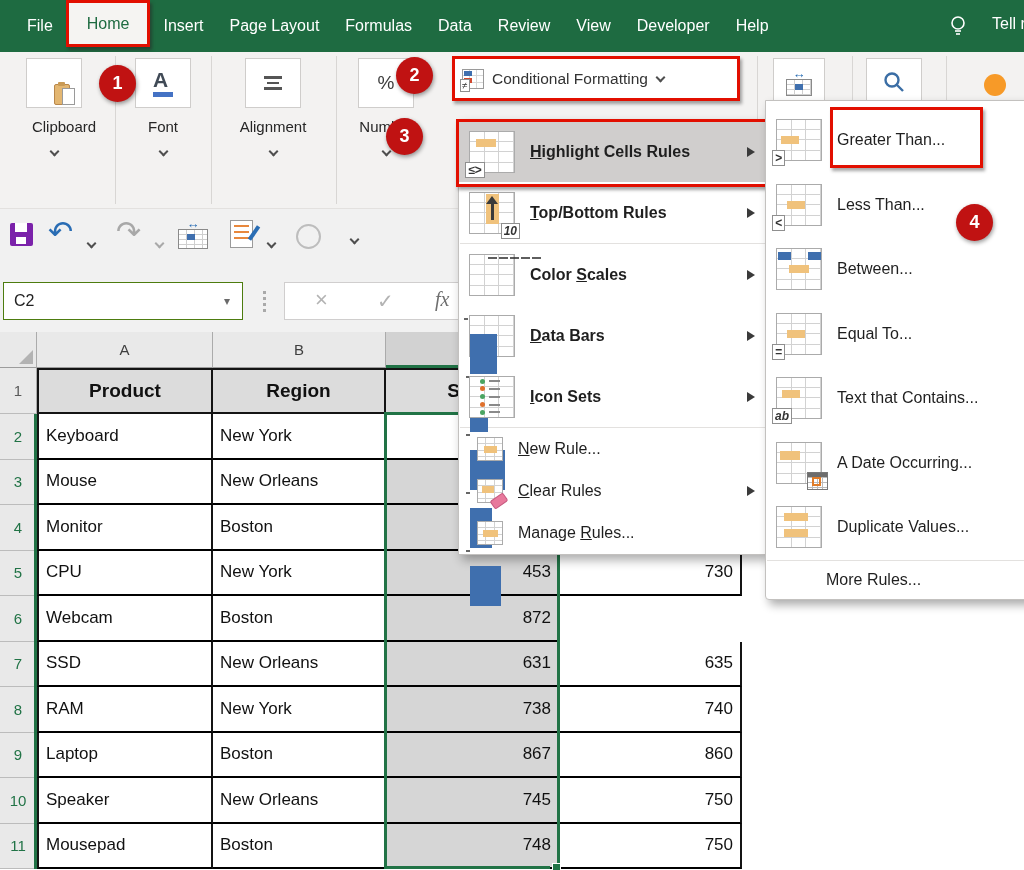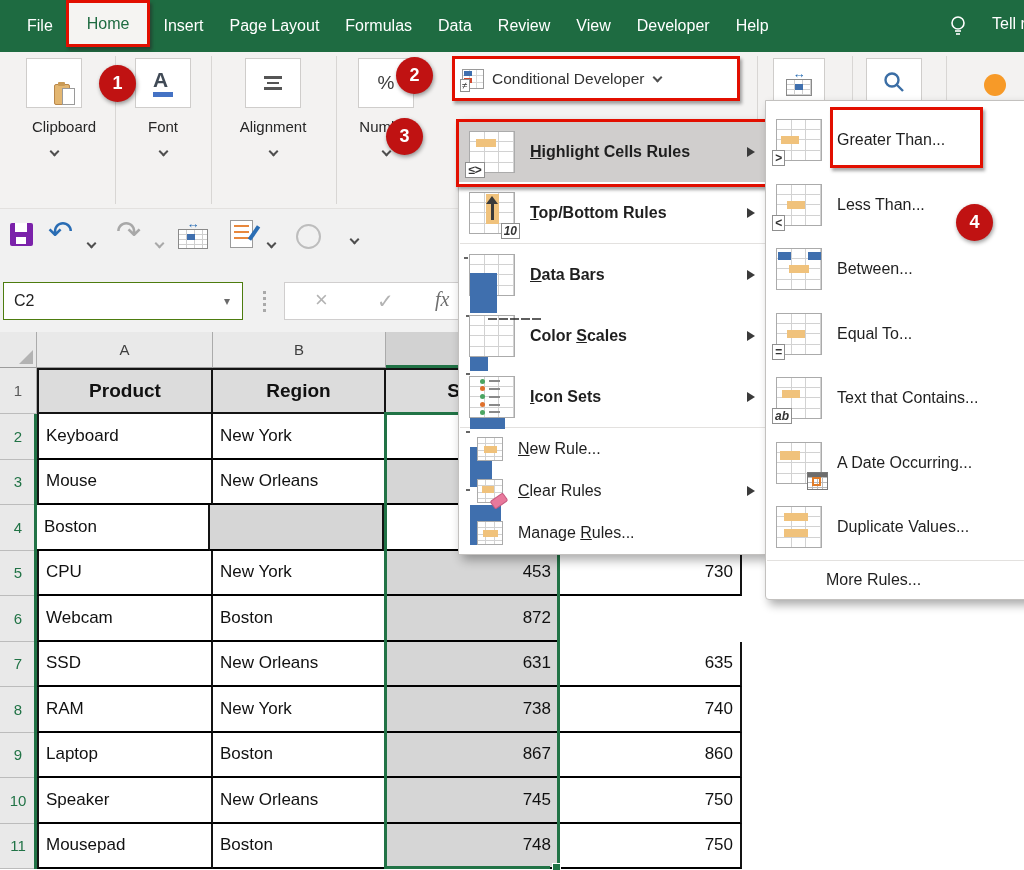--- a/index.html
+++ b/index.html
@@ -222,21 +222,21 @@
           <span class="chev sm"></span>
         </div>
       </div>
 
     <div id="cfbtn">
       <span class="cficon">
           <i class="b1"></i>
           <i class="r1"></i>
           <i class="neq">≠</i>
         </span>
-      <span class="lbl">Conditional Developer</span>
+      <span class="lbl">Conditional Formatting</span>
       <span class="chev sm"></span>
     </div>
 
     <div class="sq-btn" style="left:773px;width:52px;height:48px">
       <span class="cw-wrap">
         <span class="cw-arrow">↔</span>
         <span class="cw-grid">
             <i></i>
           </span>
       </span>
@@ -320,20 +320,21 @@
         </div>
         <div class="srow" style="height: 45.5px;">
           <div class="rowhdr selrow">3</div>
           <div class="cell first" style="width: 176px;">Mouse</div>
           <div class="cell" style="width: 173px;">New Orleans</div>
           <div class="cell num selc" style="width: 174px;"></div>
           <div class="cell num" style="width: 182px;"></div>
         </div>
         <div class="srow" style="height: 45.5px;">
           <div class="rowhdr selrow">4</div>
+          <div class="cell first" style="width: 176px;">Monitor</div>
           <div class="cell" style="width: 173px;">Boston</div>
           <div class="cell num selc" style="width: 174px;"></div>
           <div class="cell num" style="width: 182px;"></div>
         </div>
         <div class="srow" style="height: 45.5px;">
           <div class="rowhdr selrow">5</div>
           <div class="cell first" style="width: 176px;">CPU</div>
           <div class="cell" style="width: 173px;">New York</div>
           <div class="cell num selc" style="width: 174px;">453</div>
           <div class="cell num" style="width: 182px;">730</div>
@@ -404,27 +405,27 @@
           <i class="mcell" style="left: 16px; top: 1px; width: 13px; height: 30px; background: rgb(240, 194, 124);"></i>
           <i class="stem"></i>
           <i class="tri"></i>
           <i class="badge br">10</i>
         </span>
         <span class="mlabel"><span></span><span class="accel">T</span><span>op/Bottom Rules</span></span>
         <span class="subarrow"></span>
       </div>
       <div class="msep"></div>
       <div class="mitem big">
+        <span class="mi"><i class="scrow" style="background: rgb(68, 114, 168);"></i><i class="scrow" style="background: rgb(116, 161, 131);"></i><i class="scrow" style="background: rgb(236, 202, 122);"></i><i class="scrow" style="background: rgb(229, 128, 31);"></i><i class="scrow" style="background: rgb(207, 59, 35);"></i></span>
+        <span class="mlabel"><span>Color </span><span class="accel">S</span><span>cales</span></span>
+        <span class="subarrow"></span>
+      </div>
+      <div class="mitem big">
         <span class="mi"><i class="dbrow"><b style="width: 62%;"></b></i><i class="dbrow"><b style="width: 40%;"></b></i><i class="dbrow"><b style="width: 80%;"></b></i><i class="dbrow"><b style="width: 50%;"></b></i><i class="dbrow"><b style="width: 70%;"></b></i></span>
         <span class="mlabel"><span></span><span class="accel">D</span><span>ata Bars</span></span>
-        <span class="subarrow"></span>
-      </div>
-      <div class="mitem big">
-        <span class="mi"><i class="scrow" style="background: rgb(68, 114, 168);"></i><i class="scrow" style="background: rgb(116, 161, 131);"></i><i class="scrow" style="background: rgb(236, 202, 122);"></i><i class="scrow" style="background: rgb(229, 128, 31);"></i><i class="scrow" style="background: rgb(207, 59, 35);"></i></span>
-        <span class="mlabel"><span>Color </span><span class="accel">S</span><span>cales</span></span>
         <span class="subarrow"></span>
       </div>
       <div class="mitem big">
         <span class="mi">
           <i class="strow">
             <b class="dot" style="background: rgb(75, 165, 98);"></b>
             <b class="dash"></b>
           </i>
           <i class="strow">
             <b class="dot" style="background: rgb(224, 113, 45);"></b>

